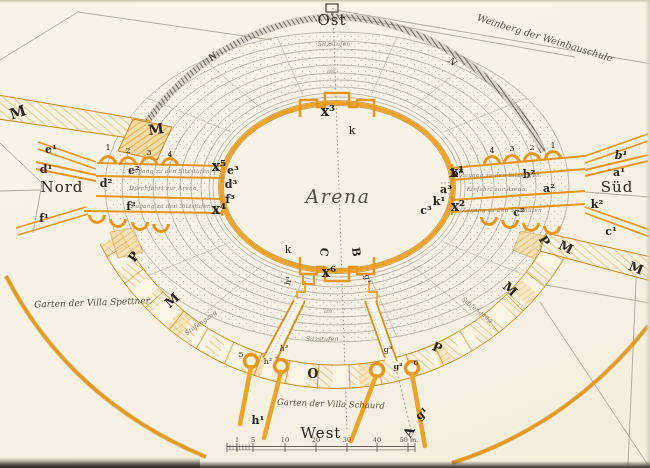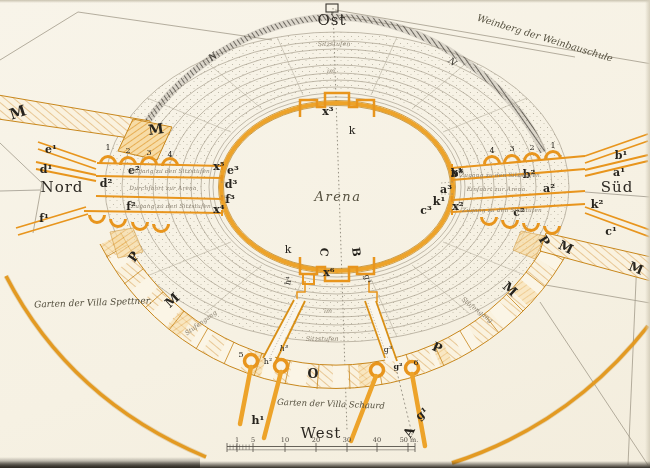--- a/index.html
+++ b/index.html
@@ -7,21 +7,21 @@
     background:linear-gradient(160deg,#f8f4e9 0%,#f6f1e3 60%,#f3eddd 100%);
     font-family:"DejaVu Serif",serif;}
   .stage svg{position:absolute;left:0;top:0;}
   .lbl{position:absolute;white-space:nowrap;line-height:1;color:#26231d;
     font-family:"DejaVu Serif",serif;font-size:11px;font-weight:bold;
     transform:translate(-50%,-50%);}
   .nb{font-weight:normal;}
   .big{font-size:15px;font-weight:normal;letter-spacing:1px;color:#2c2822;}
   .cap{font-size:14px;}
   .cap12{font-size:12.5px;}
-  .xm{font-size:11px;}
+  .xm{font-size:14px;}
   .sm{font-size:8px;font-weight:normal;}
   .cur{font-style:italic;font-weight:normal;color:#55503f;}
   .tiny{font-size:5.8px;font-weight:normal;font-style:italic;color:#8a8172;letter-spacing:.2px;}
   .tiny2{font-size:6.4px;font-weight:normal;font-style:italic;color:#8d8473;}
   .scl{font-size:6.5px;font-weight:normal;color:#4a453d;}
   .ital{font-style:italic;font-weight:normal;font-size:9px;color:#3c3831;}
   .edge{position:absolute;pointer-events:none;}
   .edge-bottom{left:0;right:0;bottom:0;height:7px;
     background:linear-gradient(to top,#322e27,rgba(50,46,39,0));}
   .edge-bottom2{left:0;bottom:0;width:200px;height:11px;
@@ -292,21 +292,21 @@
     <rect x="326" y="4" width="12" height="8" stroke-width="1.1"></rect>
     <line x1="332" y1="12" x2="332" y2="15" stroke-width="1"></line>
   </g>
 </svg>
 
 <span class="lbl big" style="left:332px;top:20px;">Ost</span>
 <span class="lbl big" style="left:62px;top:187px;">Nord</span>
 <span class="lbl big" style="left:617px;top:187px;">Süd</span>
 <span class="lbl big" style="left:321px;top:433px;">West</span>
 
-<span class="lbl cur" style="left:338px;top:196px;font-size:13px;letter-spacing:1.5px;">Arena</span>
+<span class="lbl cur" style="left:338px;top:196px;font-size:19px;letter-spacing:1.5px;">Arena</span>
 <span class="lbl cur" style="left:545px;top:38px;font-size:9.5px;transform:translate(-50%,-50%) rotate(17deg);">Weinberg der Weinbauschule</span>
 <span class="lbl cur" style="left:93px;top:303px;font-size:9px;transform:translate(-50%,-50%) rotate(-2deg);">Garten der Villa Spettner.</span>
 <span class="lbl cur" style="left:331px;top:404px;font-size:8.5px;transform:translate(-50%,-50%) rotate(2deg);">Garten der Villa Schaurd</span>
 <span class="lbl tiny2" style="left:334px;top:44px;">Sitzstufen</span>
 <span class="lbl tiny2" style="left:331px;top:71px;">im</span>
 <span class="lbl tiny2" style="left:328px;top:311px;">im</span>
 <span class="lbl tiny2" style="left:322px;top:339px;">Sitzstufen</span>
 <span class="lbl tiny2" style="left:201px;top:323px;transform:translate(-50%,-50%) rotate(-36deg);">Stufengang</span>
 <span class="lbl tiny2" style="left:477px;top:310px;transform:translate(-50%,-50%) rotate(38deg);">Stufengang</span>
 
@@ -337,21 +337,21 @@
 <span class="lbl sm" style="left:553px;top:146px;">1</span>
 <span class="lbl" style="left:440px;top:173px;padding-left:34px;">b³</span>
 <span class="lbl xm" style="left:457px;top:172px;">x¹</span>
 <span class="lbl" style="left:529px;top:174px;">b²</span>
 <span class="lbl" style="left:446px;top:189px;">a³</span>
 <span class="lbl" style="left:549px;top:188px;">a²</span>
 <span class="lbl" style="left:439px;top:201px;">k¹</span>
 <span class="lbl xm" style="left:458px;top:206px;">x²</span>
 <span class="lbl" style="left:426px;top:210px;">c³</span>
 <span class="lbl" style="left:519px;top:212px;">c²</span>
-<span class="lbl" style="left:621px;top:155px;">b¹</span>
+<span class="lbl" style="left:621px;top:155px;font-style:italic;">b¹</span>
 <span class="lbl" style="left:619px;top:172px;">a¹</span>
 <span class="lbl" style="left:597px;top:204px;">k²</span>
 <span class="lbl" style="left:611px;top:231px;">c¹</span>
 <span class="lbl tiny" style="left:500px;top:176px;">Zugang zu den Sitzstufen</span>
 <span class="lbl tiny" style="left:496px;top:190px;">Einfahrt zur Arena</span>
 <span class="lbl tiny" style="left:502px;top:211px;">Zugang zu den Sitzstufen</span>
 <span class="lbl cap" style="left:566px;top:247px;font-size:13px;transform:translate(-50%,-50%) rotate(26deg);">M</span>
 <span class="lbl cap" style="left:636px;top:268px;font-size:13px;transform:translate(-50%,-50%) rotate(22deg);">M</span>
 
 <span class="lbl cap12" style="left:544px;top:241px;transform:translate(-50%,-50%) rotate(58deg);">P</span>

